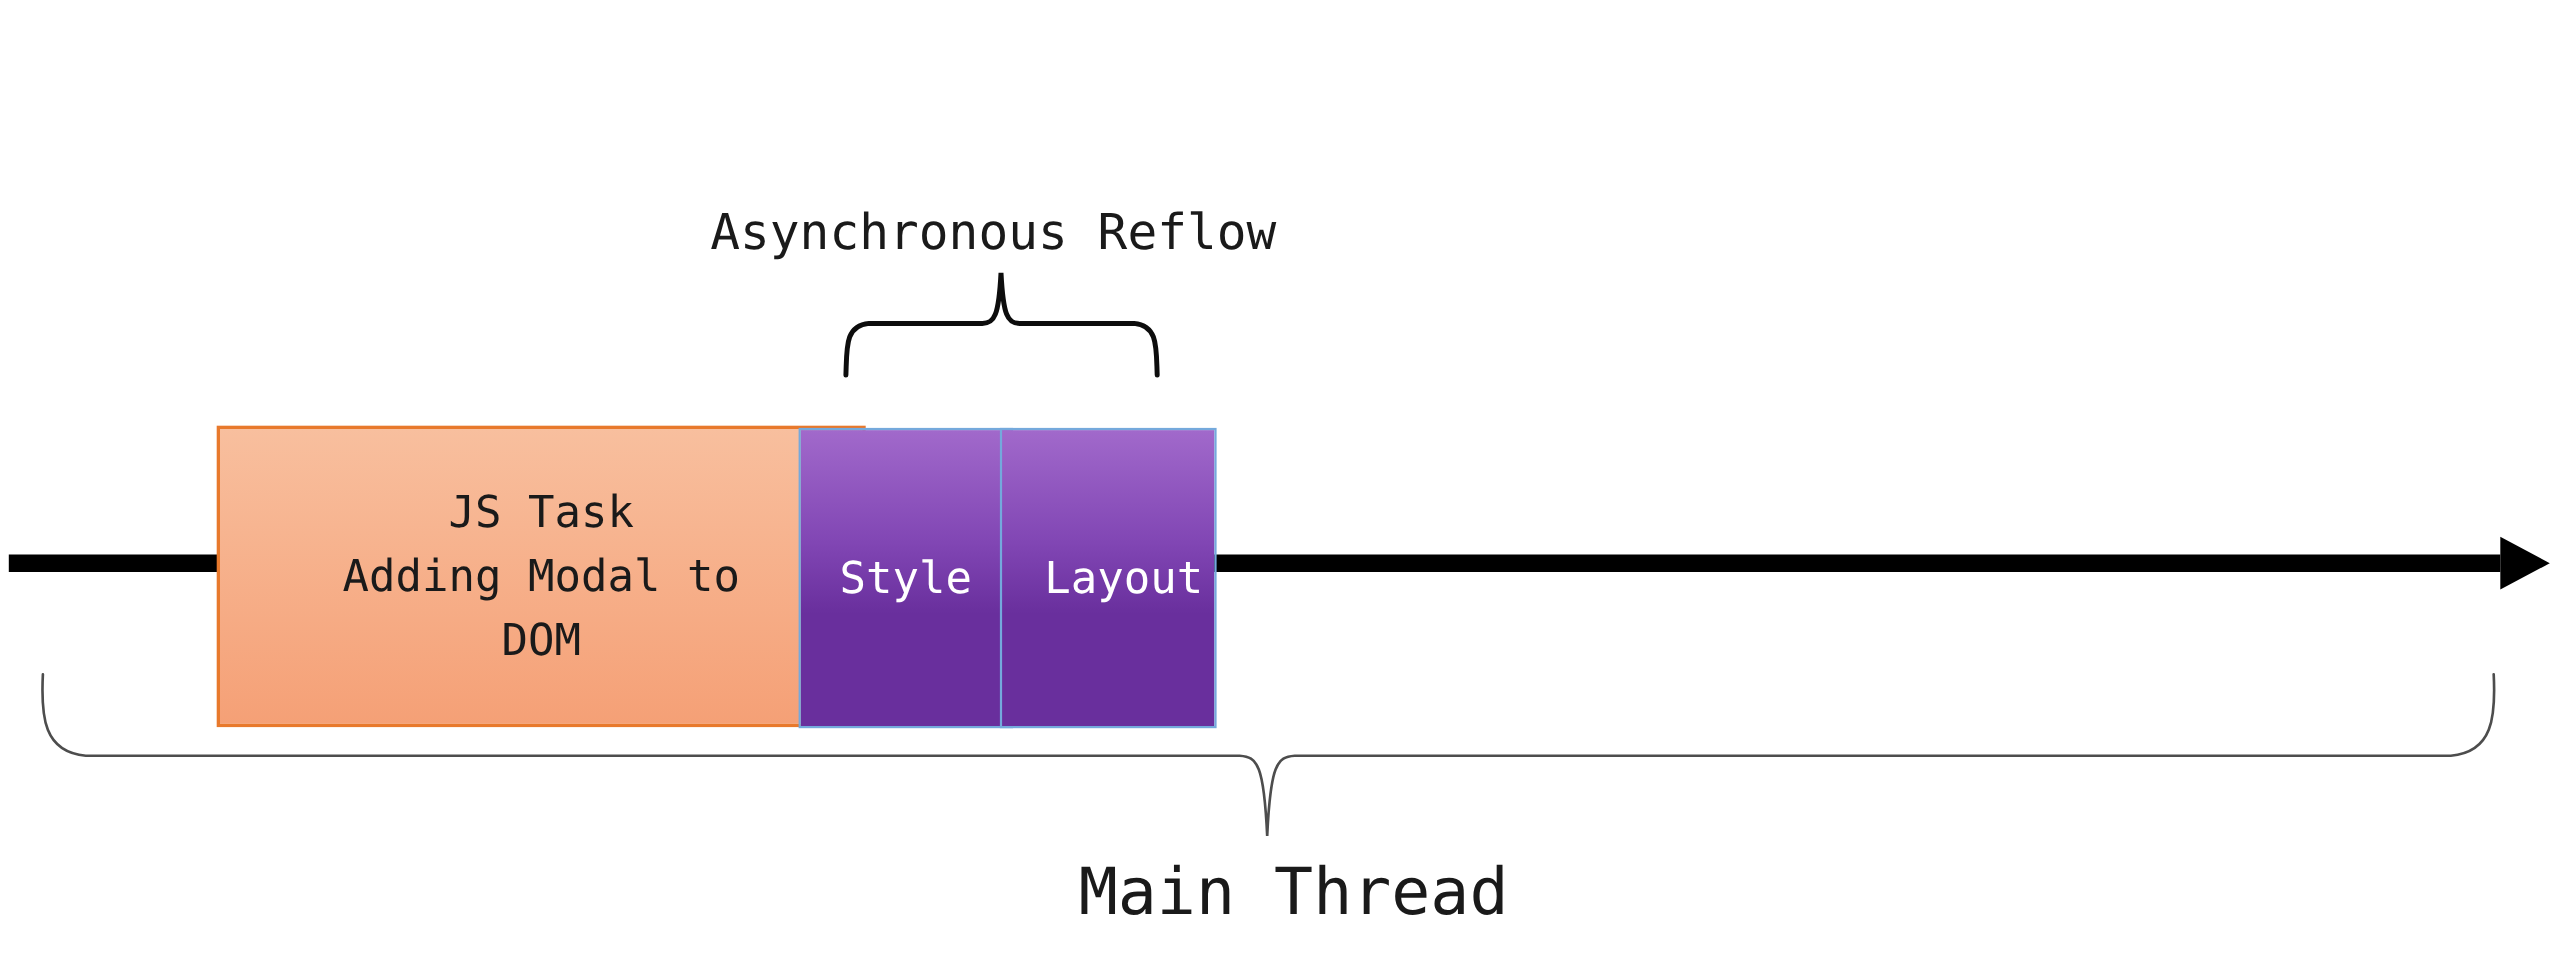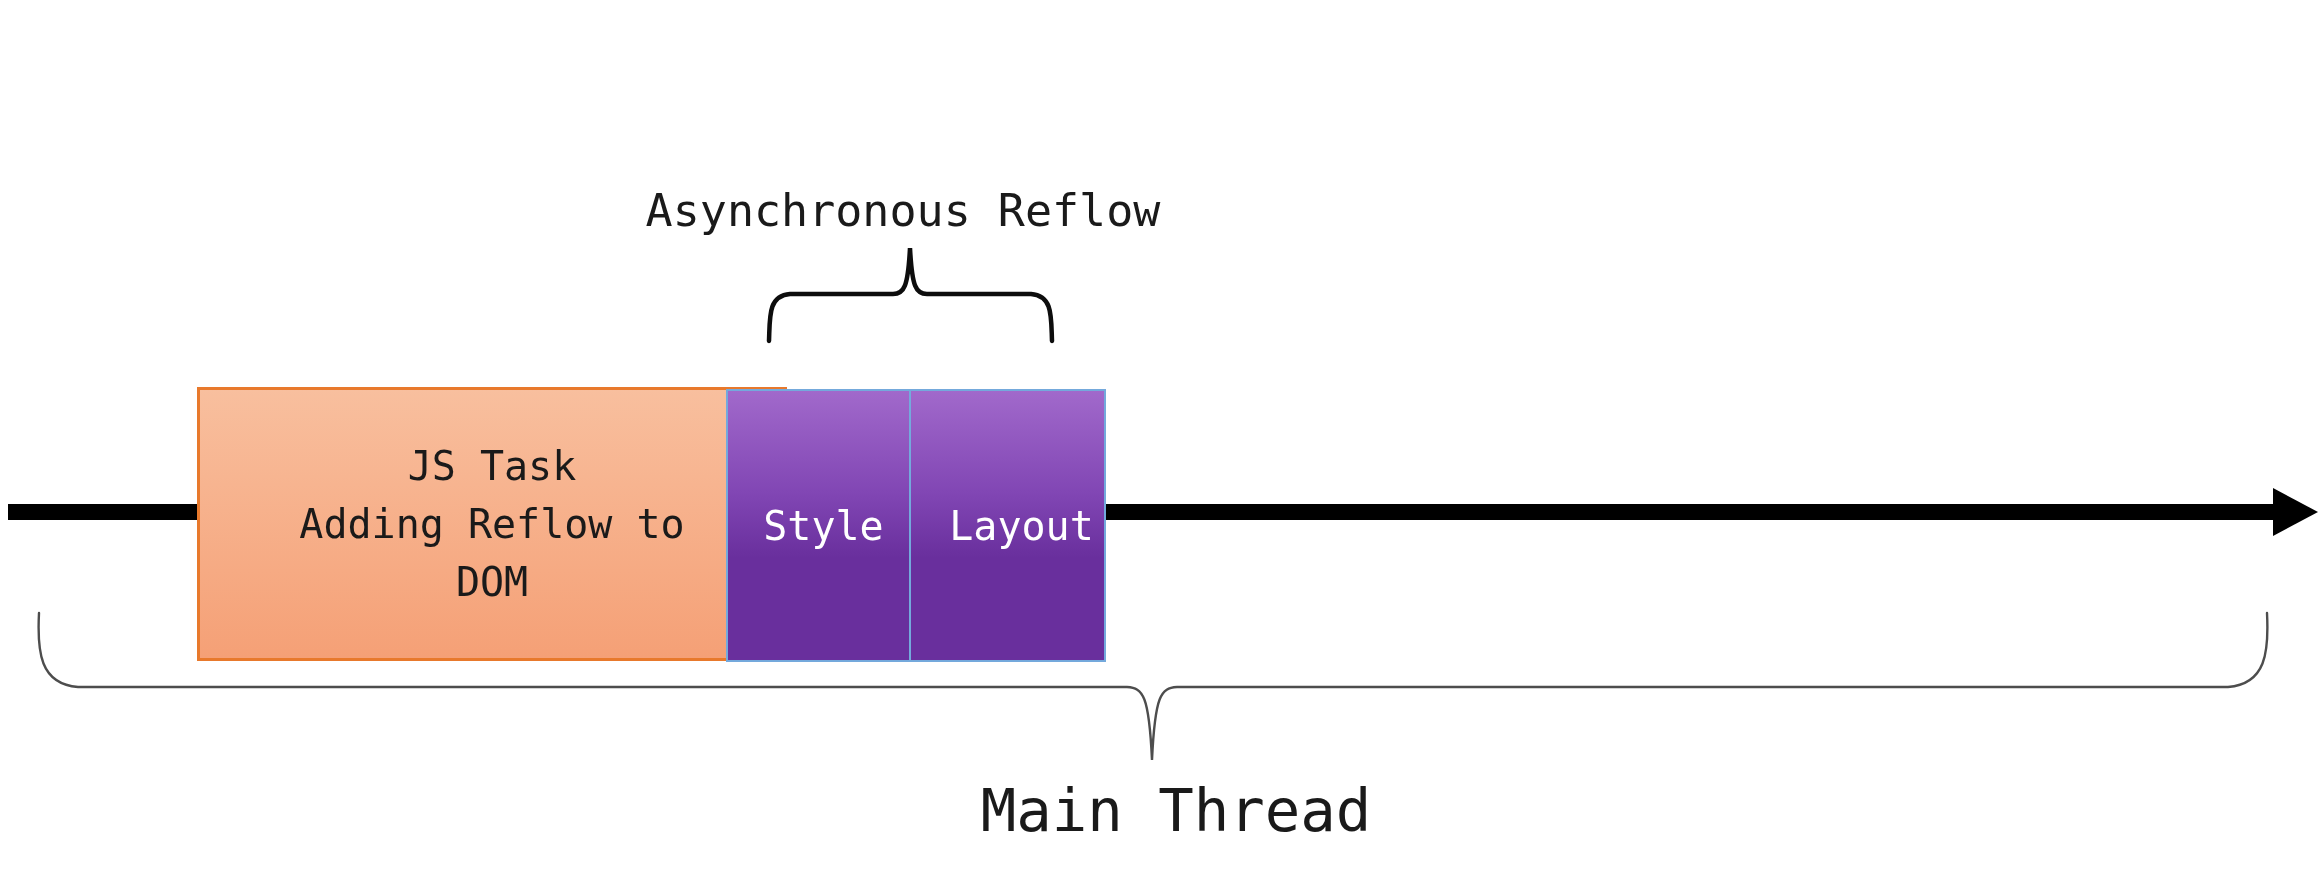--- a/index.html
+++ b/index.html
@@ -73,21 +73,21 @@
     <line class="arrow-shaft" x1="8" y1="512" x2="2273" y2="512"></line>
     <polygon class="arrow-head" points="2273,488 2318,512 2273,536"></polygon>
 
     <path class="brace-small" d="M 769 341 C 770 316, 768 296, 790 294 L 893 294 C 904 294, 908 287, 910 248 C 912 287, 916 294, 927 294 L 1031 294 C 1053 296, 1051 316, 1052 341"></path>
 
     <path class="brace-large" d="M 39 613 C 37 652, 40 684, 78 687 L 1127 687 C 1143 688, 1149 695, 1152 760 C 1155 695, 1161 688, 1177 687 L 2228 687 C 2266 684, 2269 652, 2267 613"></path>
   </svg>
 
   <div class="block js-task">
     <div>JS Task</div>
-    <div>Adding Reflow to</div>
+    <div>Adding Modal to</div>
     <div>DOM</div>
   </div>
 
   <div class="block render style-block">
     <div>Style</div>
   </div>
 
   <div class="block render layout-block">
     <div>Layout</div>
   </div>

